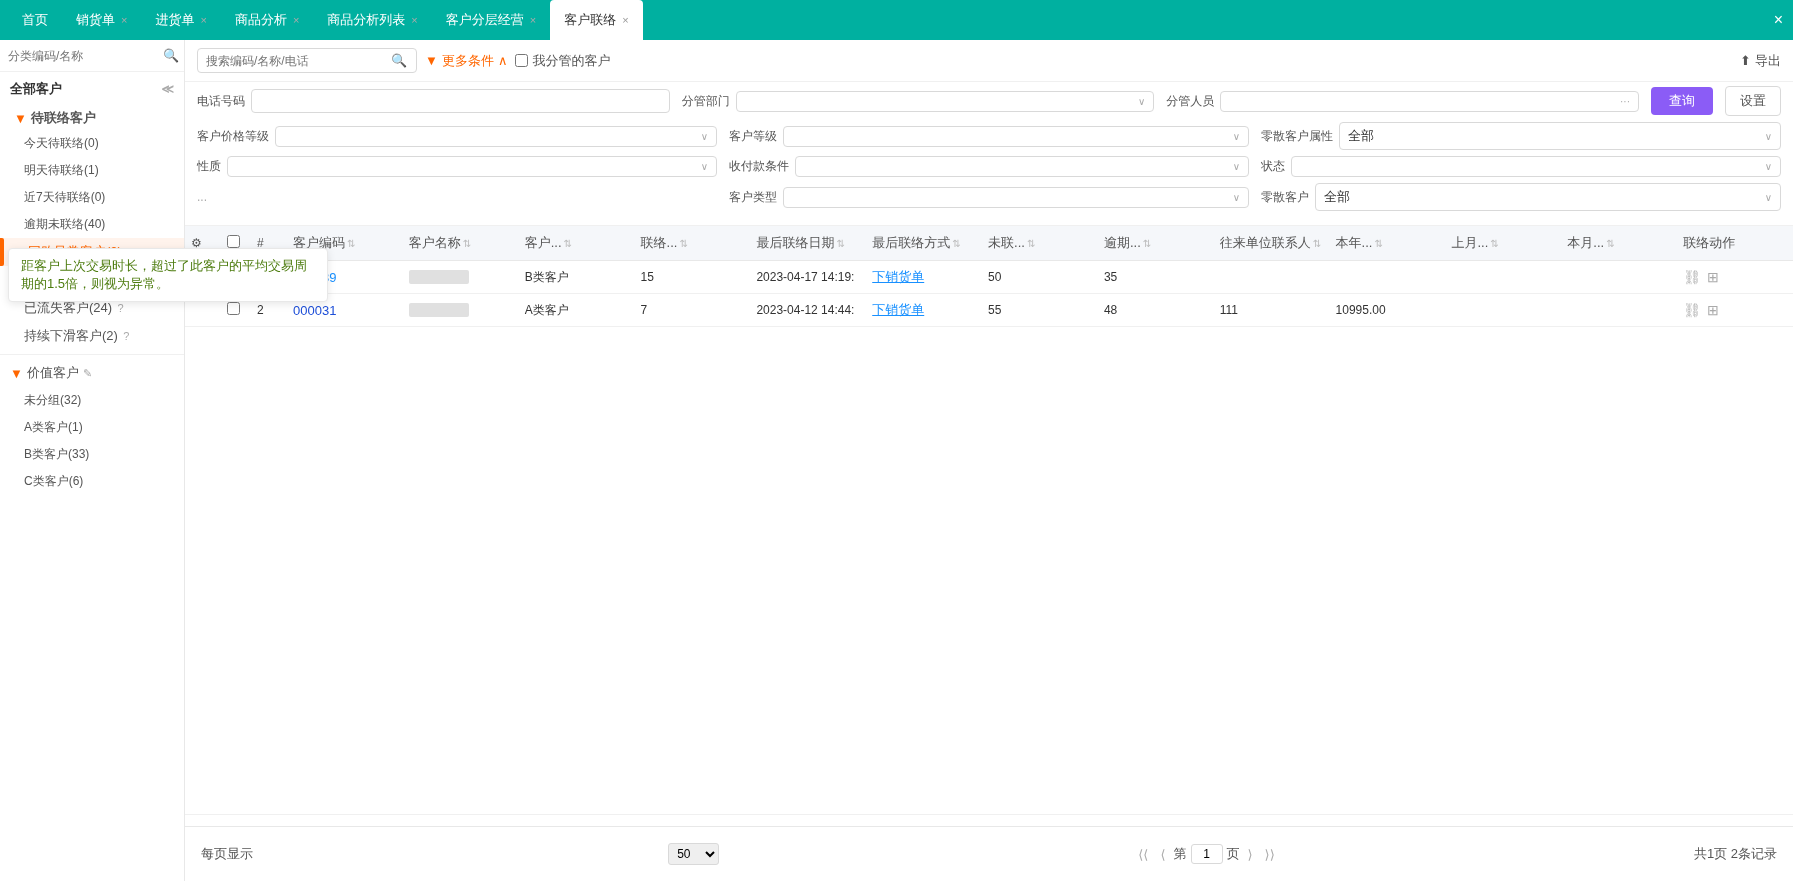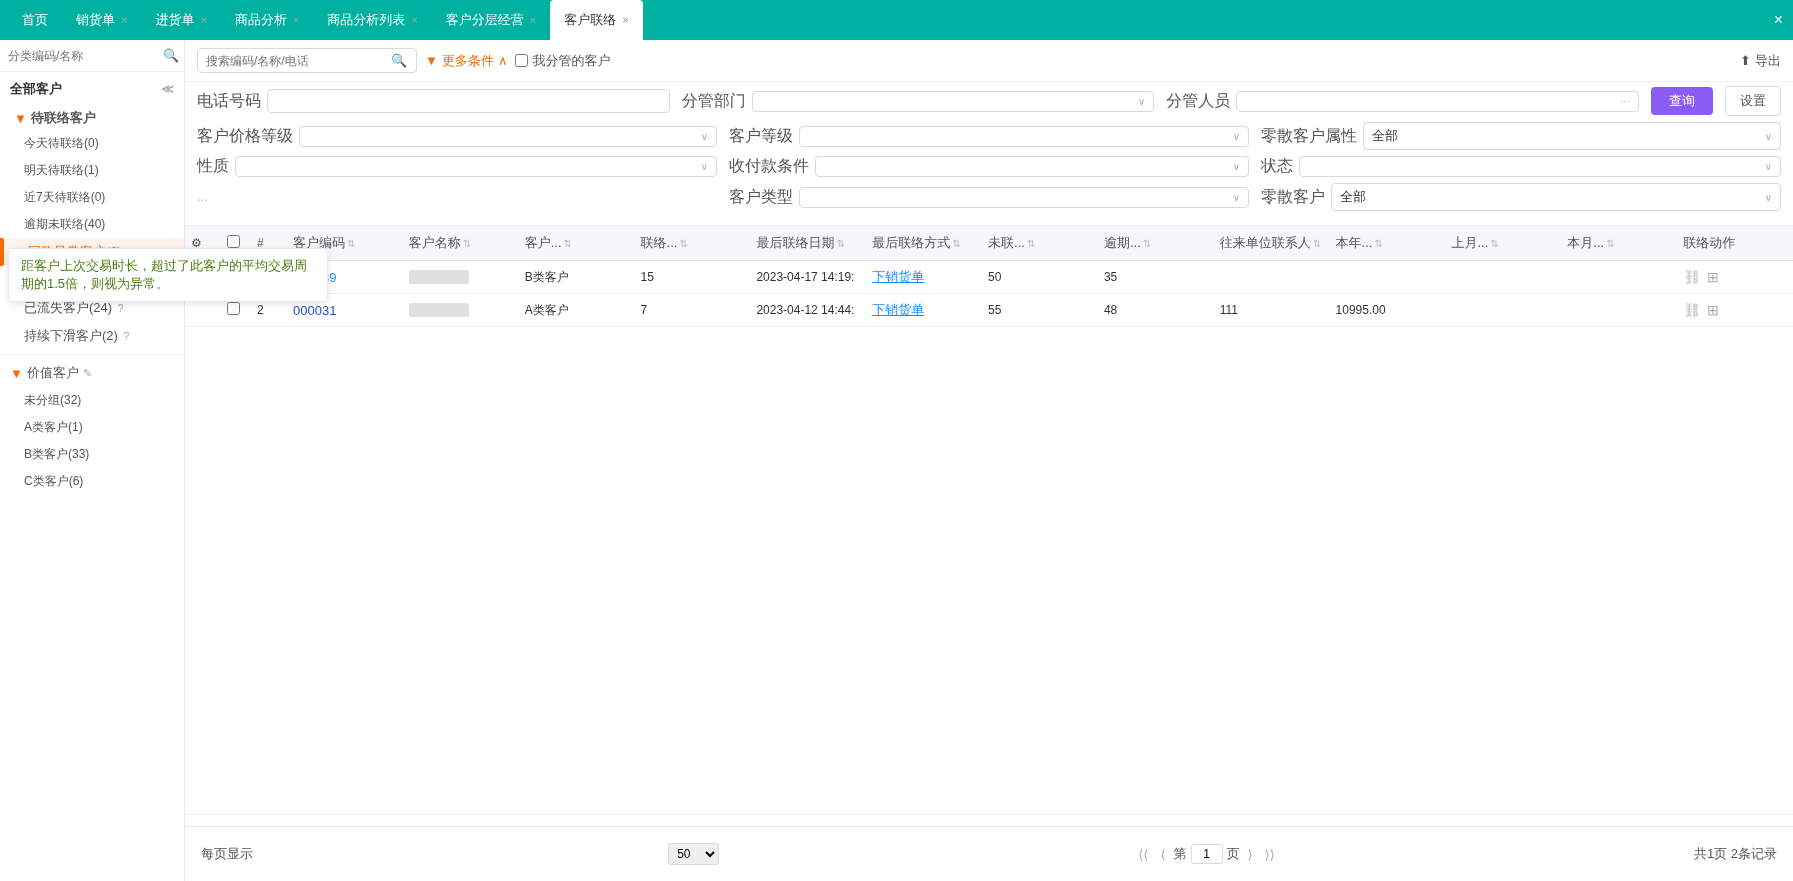--- a/index.html
+++ b/index.html
@@ -128,21 +128,21 @@
     }
     .filter-row {
       display: flex; align-items: center; gap: 12px;
       margin-bottom: 6px;
     }
     .filter-field {
       display: flex; align-items: center; gap: 6px;
       flex: 1; min-width: 0;
     }
     .filter-label {
-      color: #555; font-size: 16px; white-space: nowrap;
+      color: #555; font-size: 12px; white-space: nowrap;
     }
     .filter-select {
       flex: 1; border: 1px solid #d9d9d9; border-radius: 4px;
       padding: 4px 8px; font-size: 12px; color: #333;
       background: #fff; cursor: pointer; display: flex;
       align-items: center; justify-content: space-between; min-width: 80px;
     }
     .filter-select .down-arrow { color: #aaa; font-size: 10px; }
     .filter-input {
       flex: 1; border: 1px solid #d9d9d9; border-radius: 4px;

